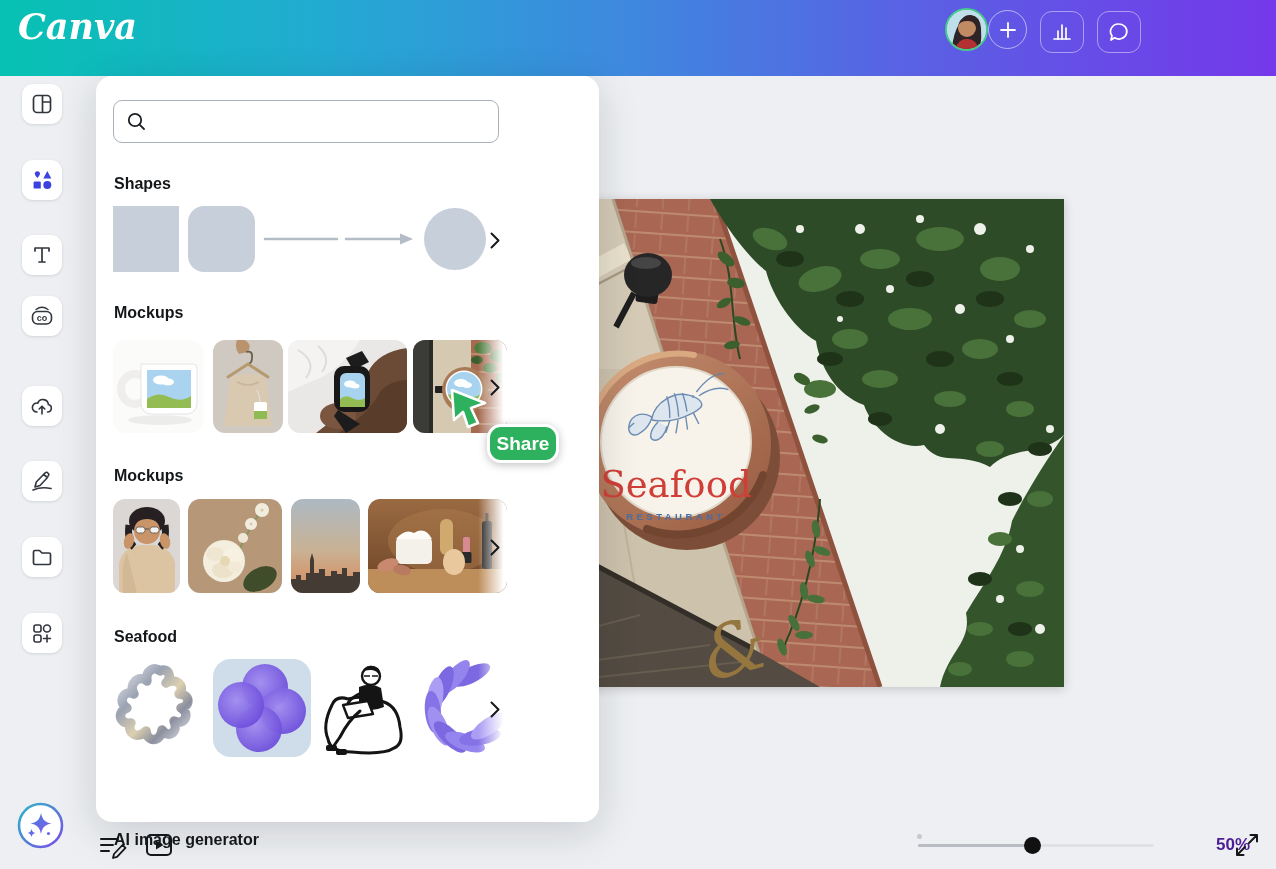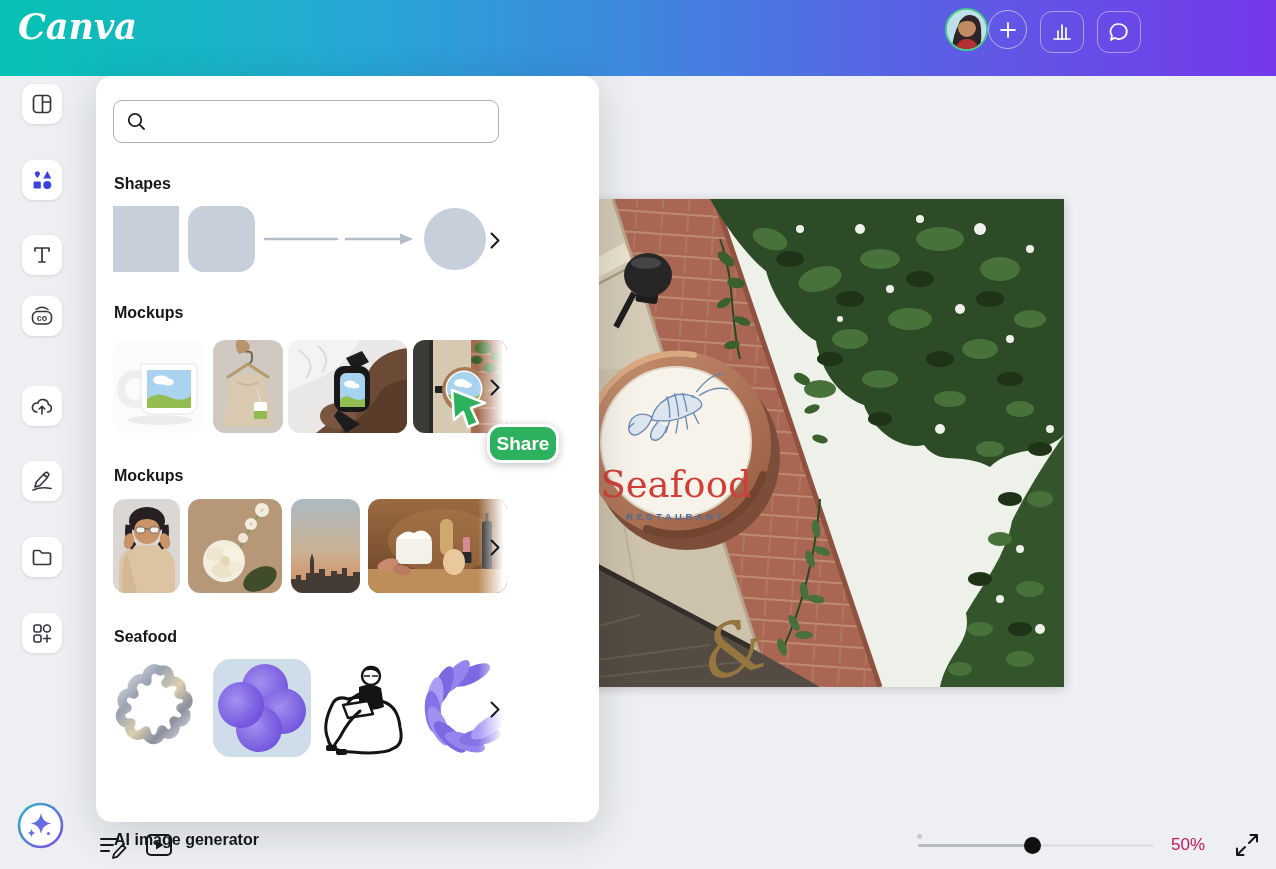--- a/index.html
+++ b/index.html
@@ -52,21 +52,21 @@
     border:3px solid #fff; border-radius:14px; color:#fff; font-size:19px; font-weight:700;
     display:flex; align-items:center; justify-content:center; z-index:9;
     box-shadow:0 2px 8px rgba(0,0,0,.25); }
 
   
   .foot-icon { position:absolute; display:flex; align-items:center; justify-content:center; }
   .zoom-track { position:absolute; left:918px; top:844px; width:236px; height:3px; background:#dfe1e4; border-radius:2px; }
   .zoom-track-active { position:absolute; left:0; top:0; width:114px; height:3px; background:#b9bdc3; border-radius:2px; }
   .zoom-thumb { position:absolute; left:1024px; top:837px; width:17px; height:17px; border-radius:50%; background:#111; }
   .zoom-tick { position:absolute; left:917px; top:834px; width:5px; height:5px; border-radius:50%; background:#c6c9cd; }
-  .zoom-label { position:absolute; left:1171px; top:835px; font-size:17px; font-weight:400; color:#be185d; }
+  .zoom-label { position:absolute; left:1216px; top:835px; font-size:17px; font-weight:700; color:#4c1d95; }
 </style>
 </head>
 <body>
 
 <div class="topbar">
   <div class="logo">Canva</div>
 
   <div class="avatar">
     <svg width="39" height="39" viewBox="0 0 39 39">
       <rect width="39" height="39" fill="#bfe0ea"></rect>

